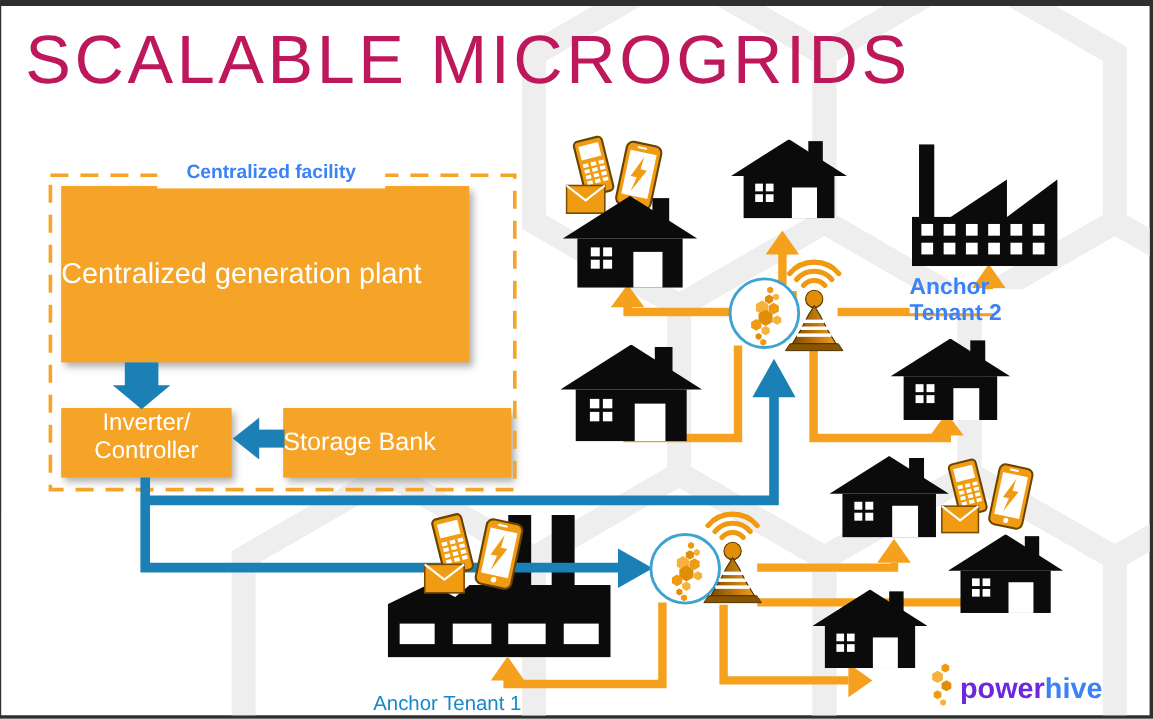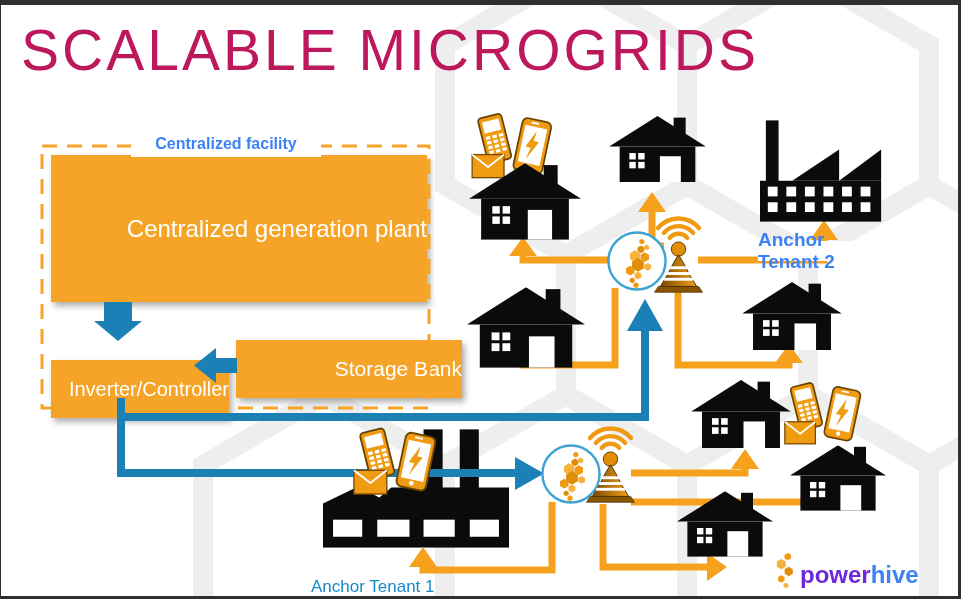--- a/index.html
+++ b/index.html
@@ -3,23 +3,23 @@
 <meta charset="utf-8">
 <style>
   html,body{margin:0;padding:0;background:#888;font-family:"Liberation Sans",sans-serif;}
   .stage{position:relative;width:961px;height:599px;background:#fff;overflow:hidden;
          box-sizing:border-box;border:3px solid #2f2f2f;border-top-width:5px;border-left-width:1px;}
   .layer{position:absolute;left:0;top:0;width:961px;height:599px;}
   .ic{position:absolute;}
   h1.title{position:absolute;left:20px;top:12px;margin:0;font-size:57px;font-weight:400;
            letter-spacing:3px;color:#be185d;white-space:nowrap;}
   .obox{position:absolute;background:#F5A427;color:#fff;display:flex;align-items:center;
-        justify-content:flex-end;text-align:center;box-shadow:3px 4px 6px rgba(110,110,110,.55);padding-left:36px;}
+        justify-content:flex-start;text-align:center;box-shadow:3px 4px 6px rgba(110,110,110,.55);}
   .plant{left:50px;top:150px;width:340px;height:147px;font-size:24px;}
-  .inverter{left:50px;top:355px;width:142px;height:58px;font-size:20px;line-height:1.2;flex-direction:row;}
+  .inverter{left:50px;top:335px;width:142px;height:58px;font-size:20px;line-height:1.2;flex-direction:column;}
   .storage{left:235px;top:335px;width:190px;height:58px;font-size:21px;}
   .chip{position:absolute;background:#fff;display:flex;align-items:center;justify-content:center;
         color:#3b82f6;font-weight:bold;}
   .facility-chip{left:130px;top:126px;width:190px;height:26px;font-size:16px;}
   .at2-chip{left:757px;top:236px;width:132px;height:20px;font-size:19px;}
   .at1-label{position:absolute;left:310px;top:572px;font-size:17px;font-weight:normal;color:#1689C9;white-space:nowrap;}
   .logo{position:absolute;left:799px;top:556px;font-size:24px;font-weight:bold;white-space:nowrap;}
   .logo .power{color:#6d28d9;}
   .logo .hive{color:#3b82f6;margin-top:16px;}
 </style>

